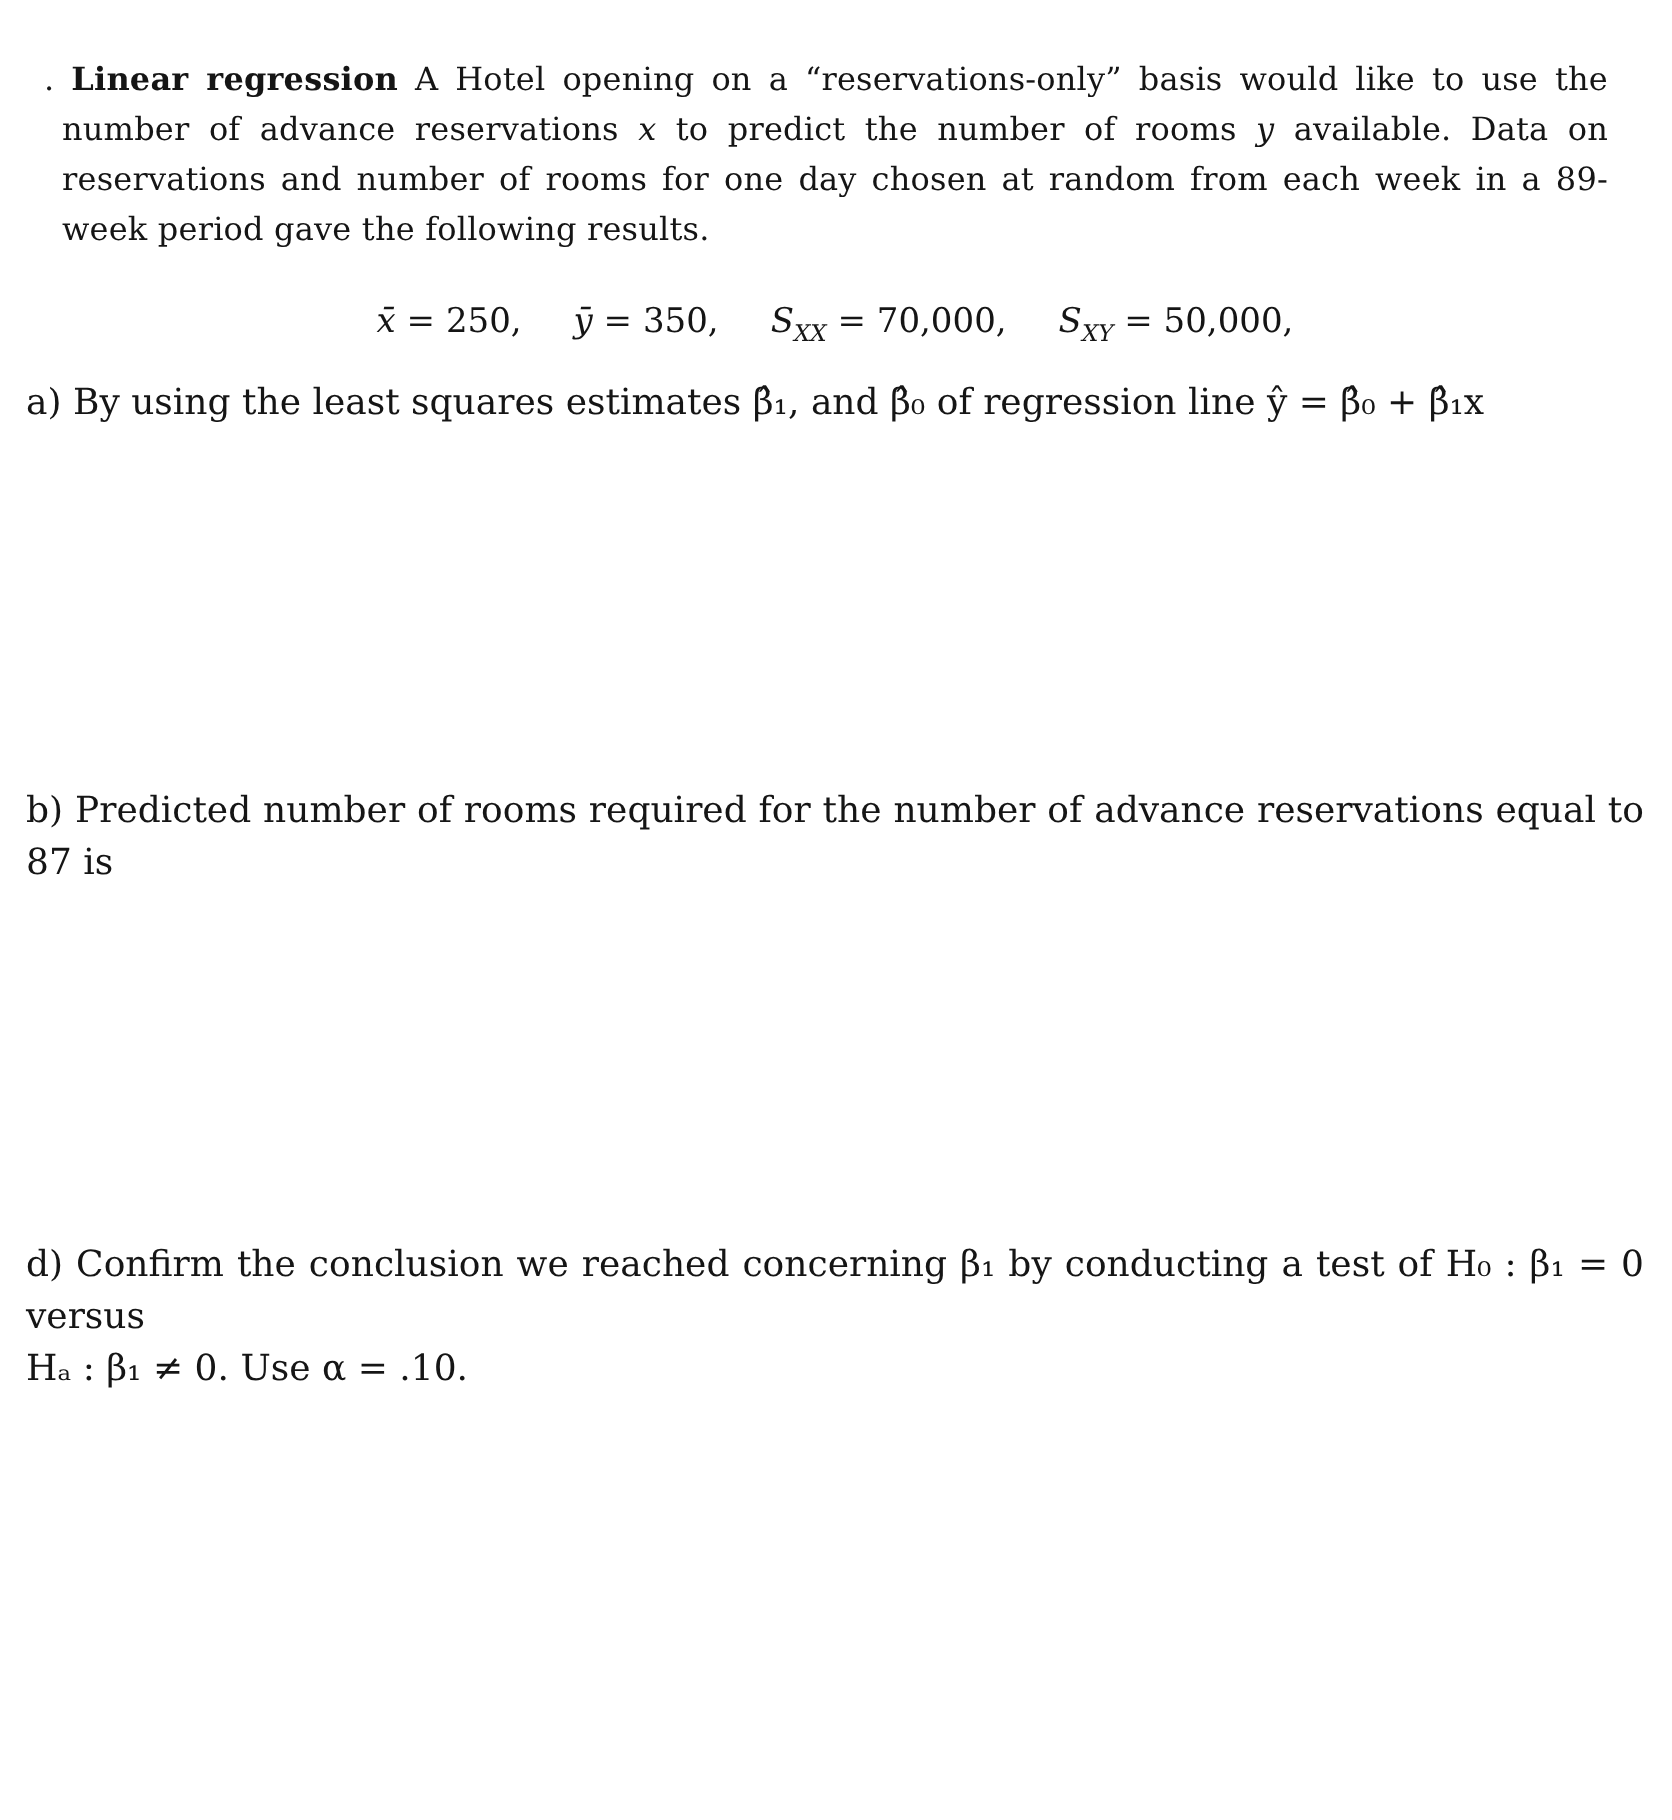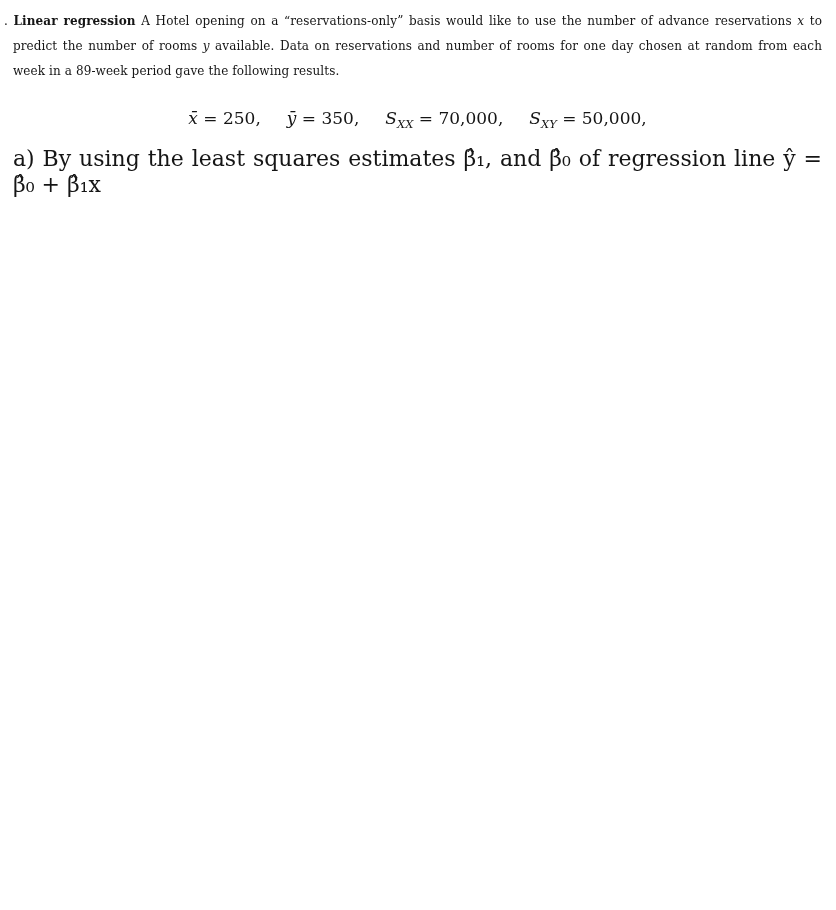--- a/index.html
+++ b/index.html
@@ -14,22 +14,22 @@
     overflow: hidden;
     font-family: "DejaVu Serif", "Liberation Serif", serif;
   }
   .page {
     box-sizing: border-box;
     width: 836px;
     height: 910px;
     padding: 9px 14px 0 13px;
   }
   .para {
-    margin: 0;
-    font-size: 12px;
+    margin: 18px;
+    font-size: 16px;
     line-height: 25px;
     text-align: justify;
     letter-spacing: 0.1px;
   }
   .num-prefix {
     margin-left: -9px;
   }
   .para b {
     font-weight: bold;
   }
@@ -45,21 +45,21 @@
   .eq-line-1 { margin-top: 22px; }
   .eq-line-2 { margin-top: 19px; }
   .eq-term + .eq-term { margin-left: 26px; }
   sub.msub {
     font-size: 11.5px;
     line-height: 0;
     font-style: italic;
   }
   .part {
     margin: 0;
-    font-size: 22px;
+    font-size: 18px;
     line-height: 26px;
     text-align: justify;
   }
   .part-a { margin-top: 15px; }
   .part-b { margin-top: 178px; }
   .part-c { margin-top: 176px; }
   .part-d { margin-top: 175px; }
 </style>
 </head>
 <body>
@@ -70,16 +70,21 @@
     <span class="num-prefix">. </span><b>Linear regression</b><span> A Hotel opening on a “reservations-only” basis would like to use the number of advance reservations </span><span class="mvar">x</span><span> to predict the number of rooms </span><span class="mvar">y</span><span> available. Data on reservations and number of rooms for one day chosen at random from each week in a 89-week period gave the following results.</span>
   </p>
 
   <div class="eq eq-line-1">
     <span class="eq-term"><span class="mvar">x̄</span><span> = 250,</span></span><span class="eq-term"><span class="mvar">ȳ</span><span> = 350,</span></span><span class="eq-term"><span class="mvar">S</span><sub class="msub">XX</sub><span> = 70,000,</span></span><span class="eq-term"><span class="mvar">S</span><sub class="msub">XY</sub><span> = 50,000,</span></span>
   </div>
 
 
   <p class="part part-a">a) By using the least squares estimates β̂₁, and β̂₀ of regression line ŷ = β̂₀ + β̂₁x</p>
 
+  <p class="part part-b">b) Predicted number of rooms required for the number of advance reservations equal to 87 is</p>
 
 
+  <p class="part part-d">
+    <span>d) Confirm the conclusion we reached concerning β₁ by conducting a test of H₀ : β₁ = 0 versus</span><br>
+    <span>Hₐ : β₁ ≠ 0. Use α = .10.</span>
+  </p>
 
 </div>
 
 </body></html>

